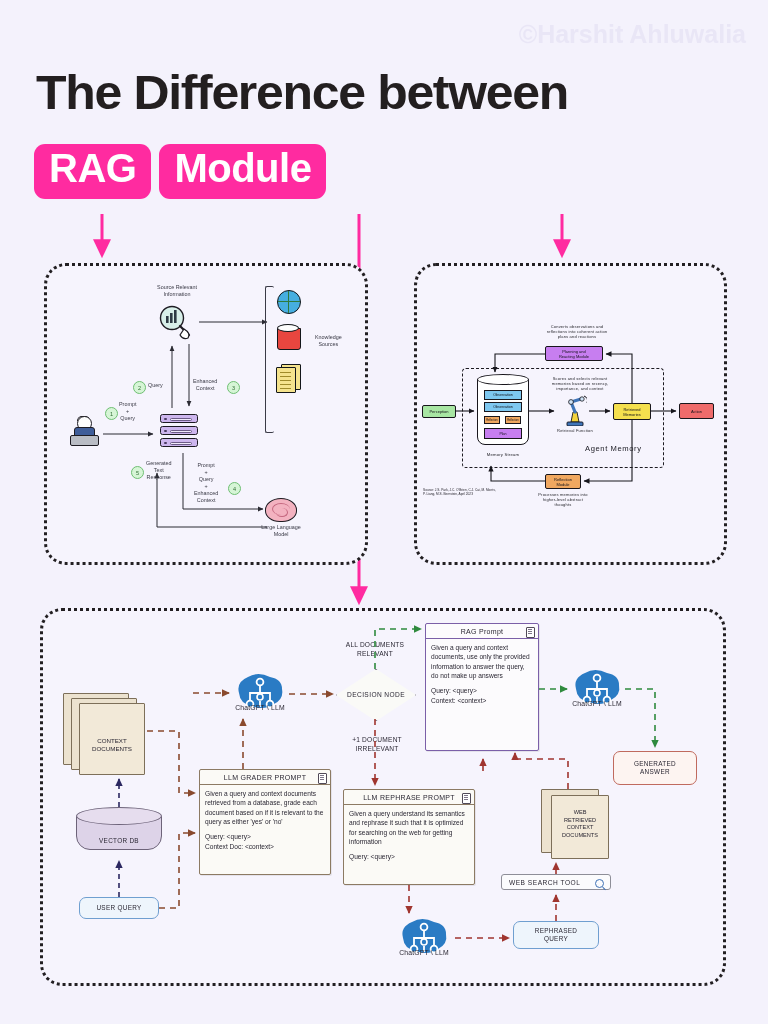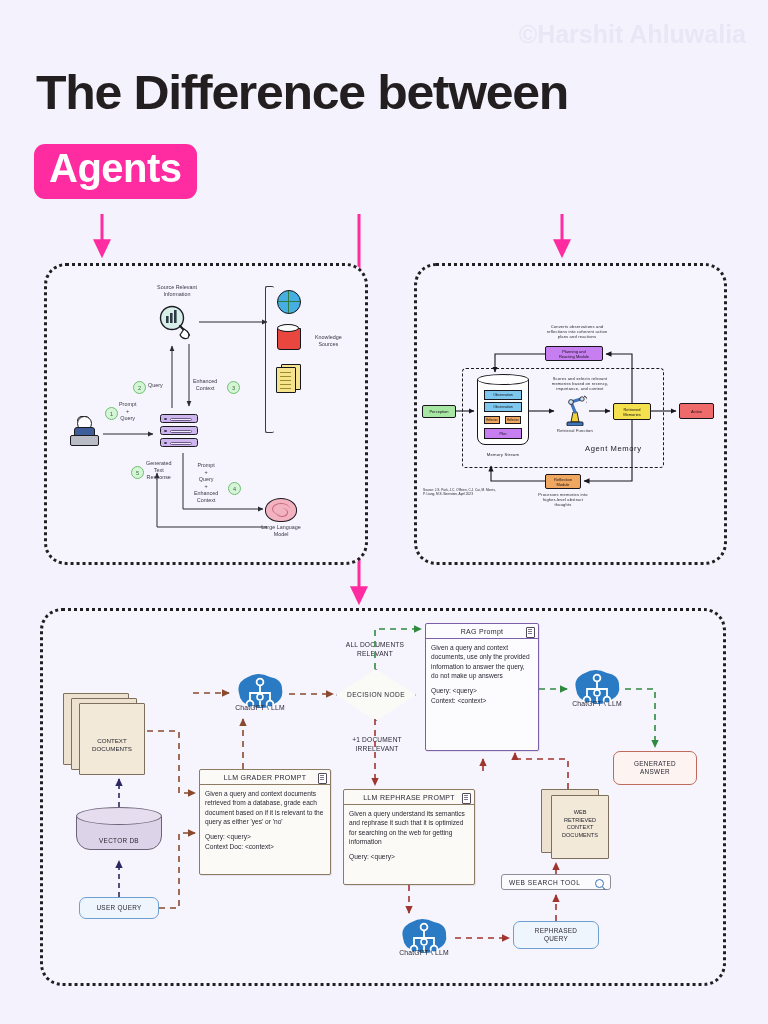--- a/index.html
+++ b/index.html
@@ -160,21 +160,22 @@
   .p3 .llm .cap{position:absolute;left:0;top:0;width:100%;height:100%;}
   .p3 .llm .t{position:absolute;left:-8px;top:33px;width:68px;text-align:center;font-size:6.8px;color:#2a2733;letter-spacing:0.2px;}
 </style>
 </head>
 <body>
 
 <div class="watermark">©Harshit Ahluwalia</div>
 <div class="title">The Difference between</div>
 
 <div class="badges">
-  <div class="badge">Agents</div>
+  <div class="badge">RAG</div>
+  <div class="badge">Module</div>
 </div>
 
 <svg class="connectors">
   <defs>
     <marker id="pinkArrow" markerWidth="7" markerHeight="7" refX="3.2" refY="3.4" orient="auto">
       <path d="M0.3,0.4 L6.6,3.4 L0.3,6.4 Z" fill="#ff2ba0"></path>
     </marker>
   </defs>
 
   <path d="M102,214 L102,248" stroke="#ff2ba0" stroke-width="3" fill="none" marker-end="url(#pinkArrow)"></path>

